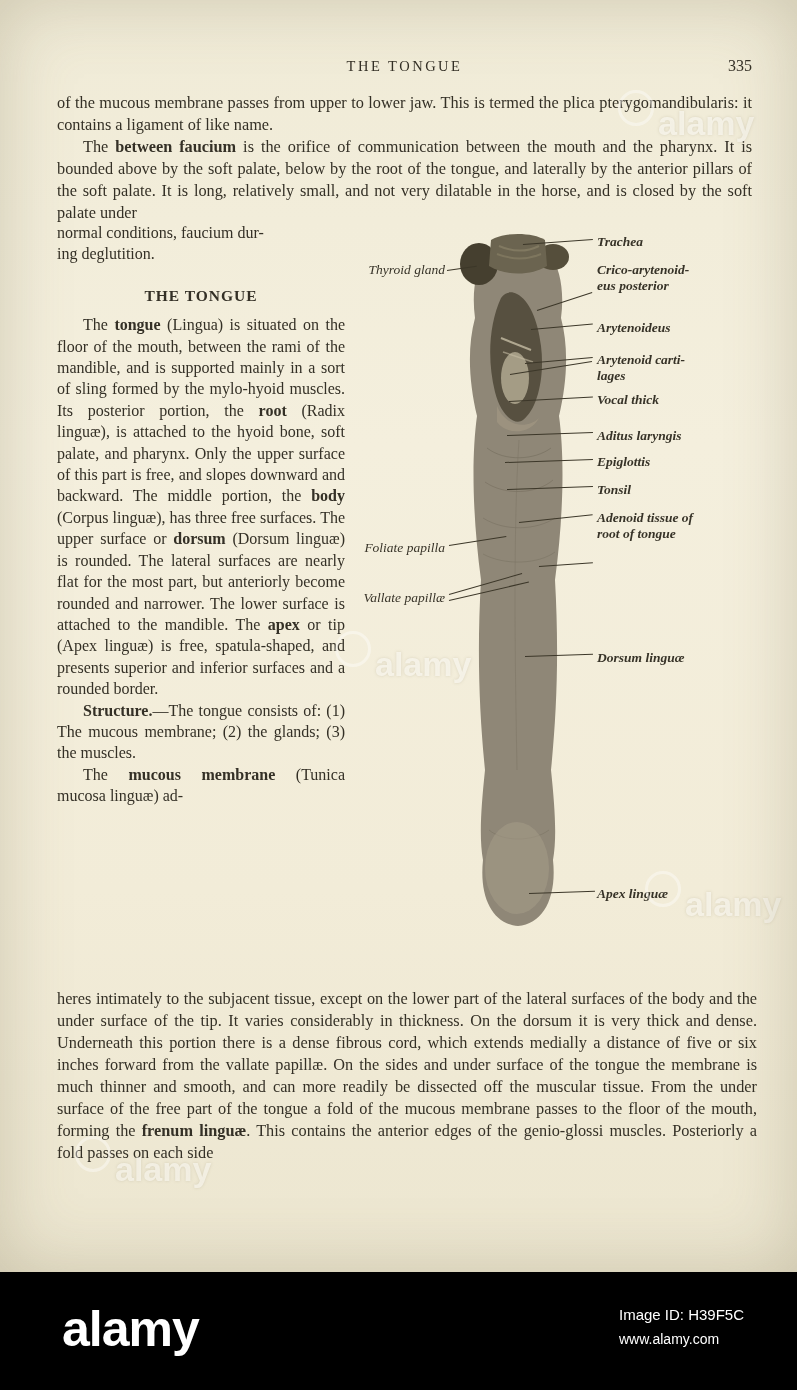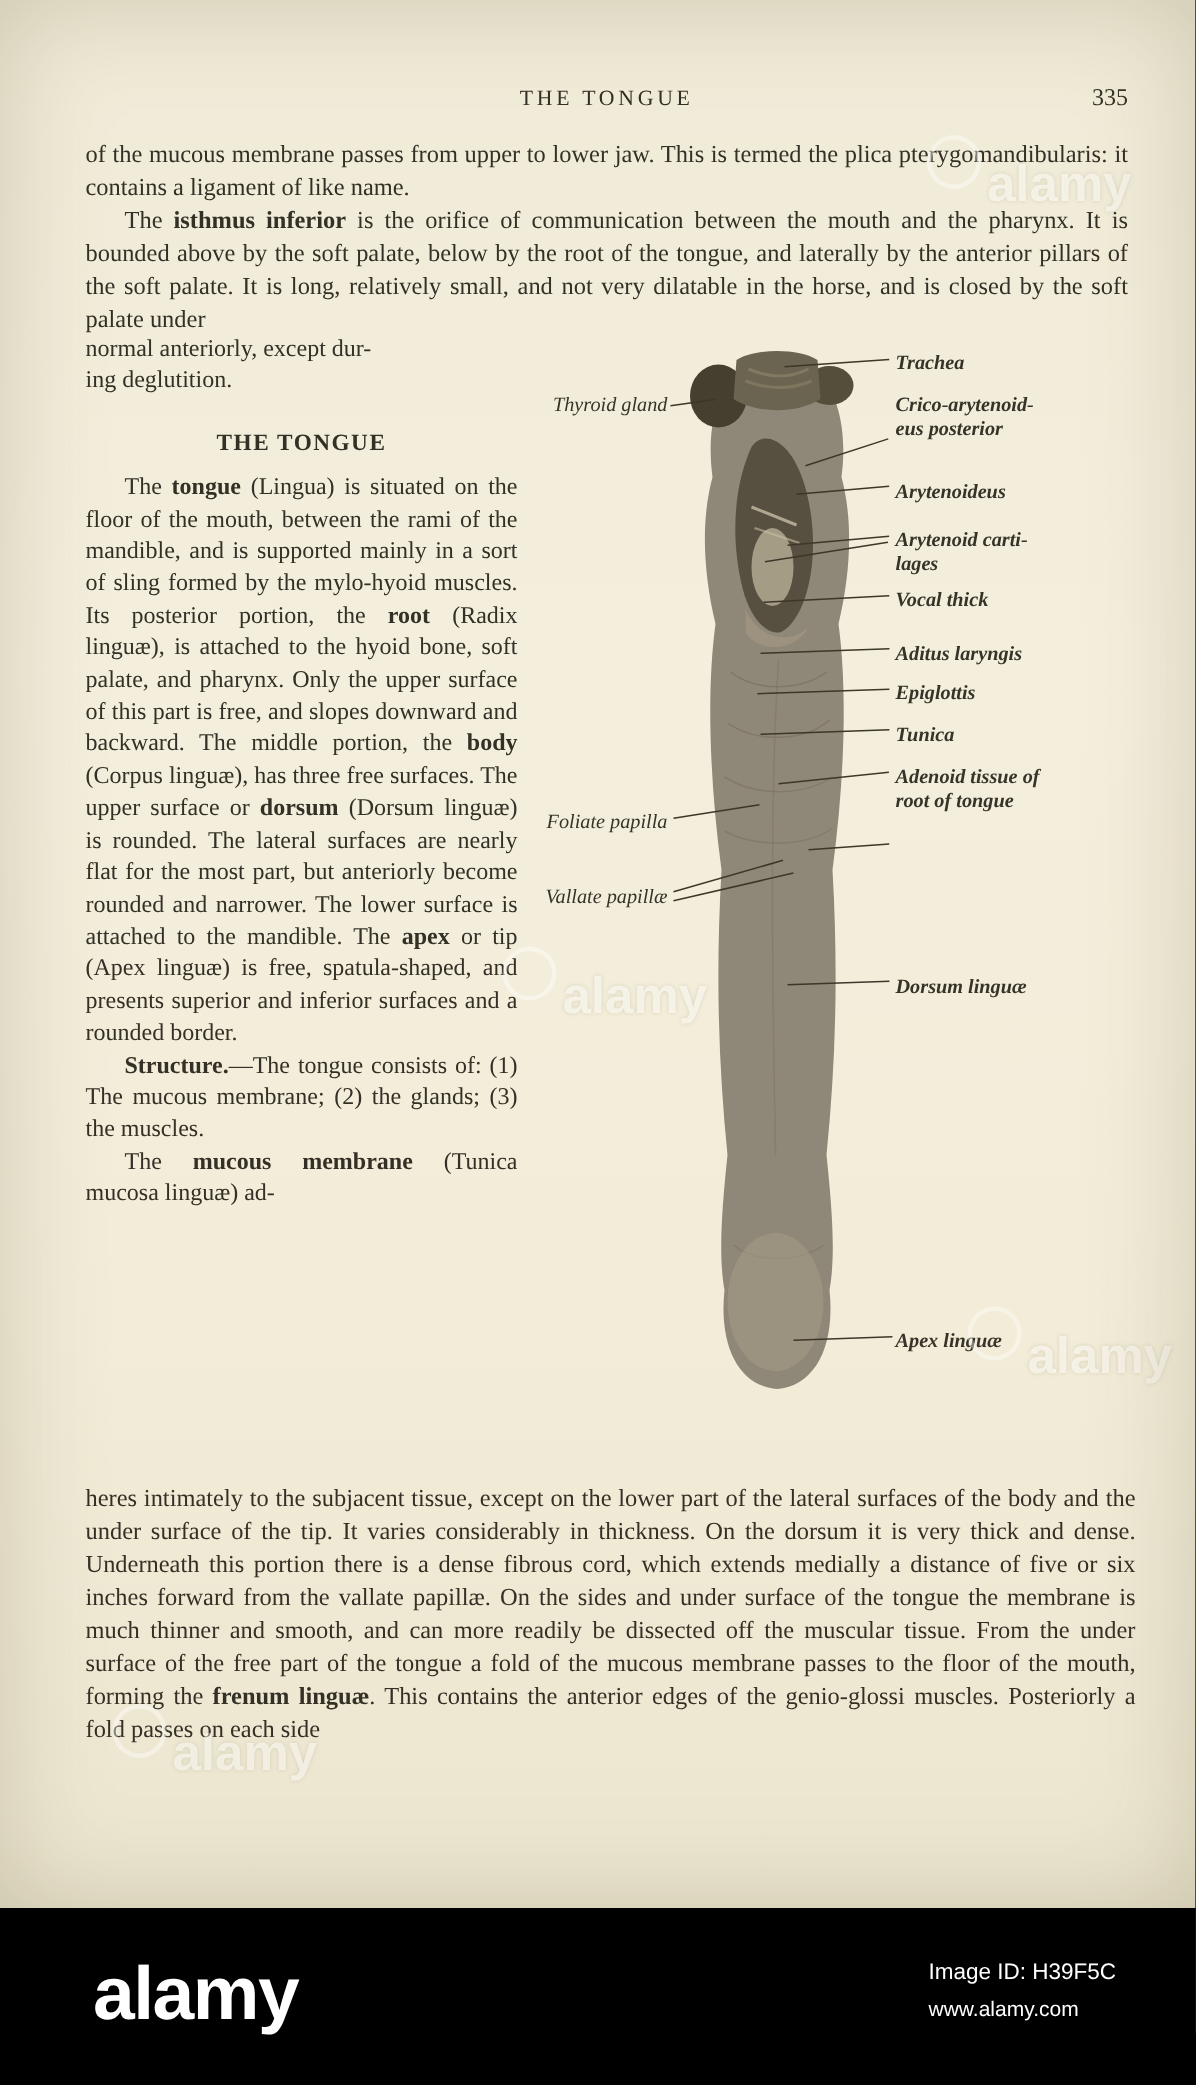--- a/index.html
+++ b/index.html
@@ -101,27 +101,27 @@
 
   <div class="page">
 
     <div class="page-header">
       <span class="running-head">THE TONGUE</span>
       <span class="page-number">335</span>
     </div>
 
     <div class="intro body-text">
       <p><span>of the mucous membrane passes from upper to lower jaw.  This is termed the plica pterygomandibularis: it contains a ligament of like name.</span></p>
-      <p class="indent"><span>The </span><b>isthmus inferior</b><span> is the orifice of communication between the mouth and the pharynx.  It is bounded above by the soft palate, below by the root of the tongue, and laterally by the anterior pillars of the soft palate.  It is long, relatively small, and not very dilatable in the horse, and is closed by the soft palate under</span></p>
+      <p class="indent"><span>The </span><b>between faucium</b><span> is the orifice of communication between the mouth and the pharynx.  It is bounded above by the soft palate, below by the root of the tongue, and laterally by the anterior pillars of the soft palate.  It is long, relatively small, and not very dilatable in the horse, and is closed by the soft palate under</span></p>
     </div>
 
     <div class="columns">
 
       <div class="left-col body-text">
-        <p class="carry-line">normal anteriorly, except dur-
+        <p class="carry-line">normal conditions, faucium dur-
 ing deglutition.</p>
         <div class="col-heading">THE TONGUE</div>
         <p class="indent"><span>The </span><b>tongue</b><span> (Lingua) is situated on the floor of the mouth, between the rami of the mandible, and is supported mainly in a sort of sling formed by the mylo-hyoid muscles.  Its posterior portion, the </span><b>root</b><span> (Radix linguæ), is attached to the hyoid bone, soft palate, and pharynx.  Only the upper surface of this part is free, and slopes downward and backward.  The middle portion, the </span><b>body</b><span> (Corpus linguæ), has three free surfaces.  The upper surface or </span><b>dorsum</b><span> (Dorsum linguæ) is rounded.  The lateral surfaces are nearly flat for the most part, but anteriorly become rounded and narrower.  The lower surface is attached to the mandible.  The </span><b>apex</b><span> or tip (Apex linguæ) is free, spatula-shaped, and presents superior and inferior surfaces and a rounded border.</span></p>
         <p class="indent"><b>Structure.</b><span>—The tongue consists of: (1) The mucous membrane; (2) the glands; (3) the muscles.</span></p>
         <p class="indent"><span>The </span><b>mucous membrane</b><span> (Tunica mucosa linguæ) ad-</span></p>
       </div>
 
       <div class="figure-area">
 
         <div class="tongue-figure">
@@ -168,21 +168,21 @@
         <div class="fig-label lbl-r" style="top:12px">Trachea</div>
         <div class="fig-label lbl-l" style="top:40px">Thyroid gland</div>
         <div class="fig-label lbl-r" style="top:40px">Crico-arytenoid-
 eus posterior</div>
         <div class="fig-label lbl-r" style="top:98px">Arytenoideus</div>
         <div class="fig-label lbl-r" style="top:130px">Arytenoid carti-
 lages</div>
         <div class="fig-label lbl-r" style="top:170px">Vocal thick</div>
         <div class="fig-label lbl-r" style="top:206px">Aditus laryngis</div>
         <div class="fig-label lbl-r" style="top:232px">Epiglottis</div>
-        <div class="fig-label lbl-r" style="top:260px">Tunica</div>
+        <div class="fig-label lbl-r" style="top:260px">Tonsil</div>
         <div class="fig-label lbl-r" style="top:288px">Adenoid tissue of
 root of tongue</div>
         <div class="fig-label lbl-l" style="top:318px">Foliate papilla</div>
         <div class="fig-label lbl-l" style="top:368px">Vallate papillæ</div>
         <div class="fig-label lbl-r" style="top:428px">Dorsum linguæ</div>
         <div class="fig-label lbl-r" style="top:664px">Apex linguæ</div>
 
       </div>
     </div>
 

